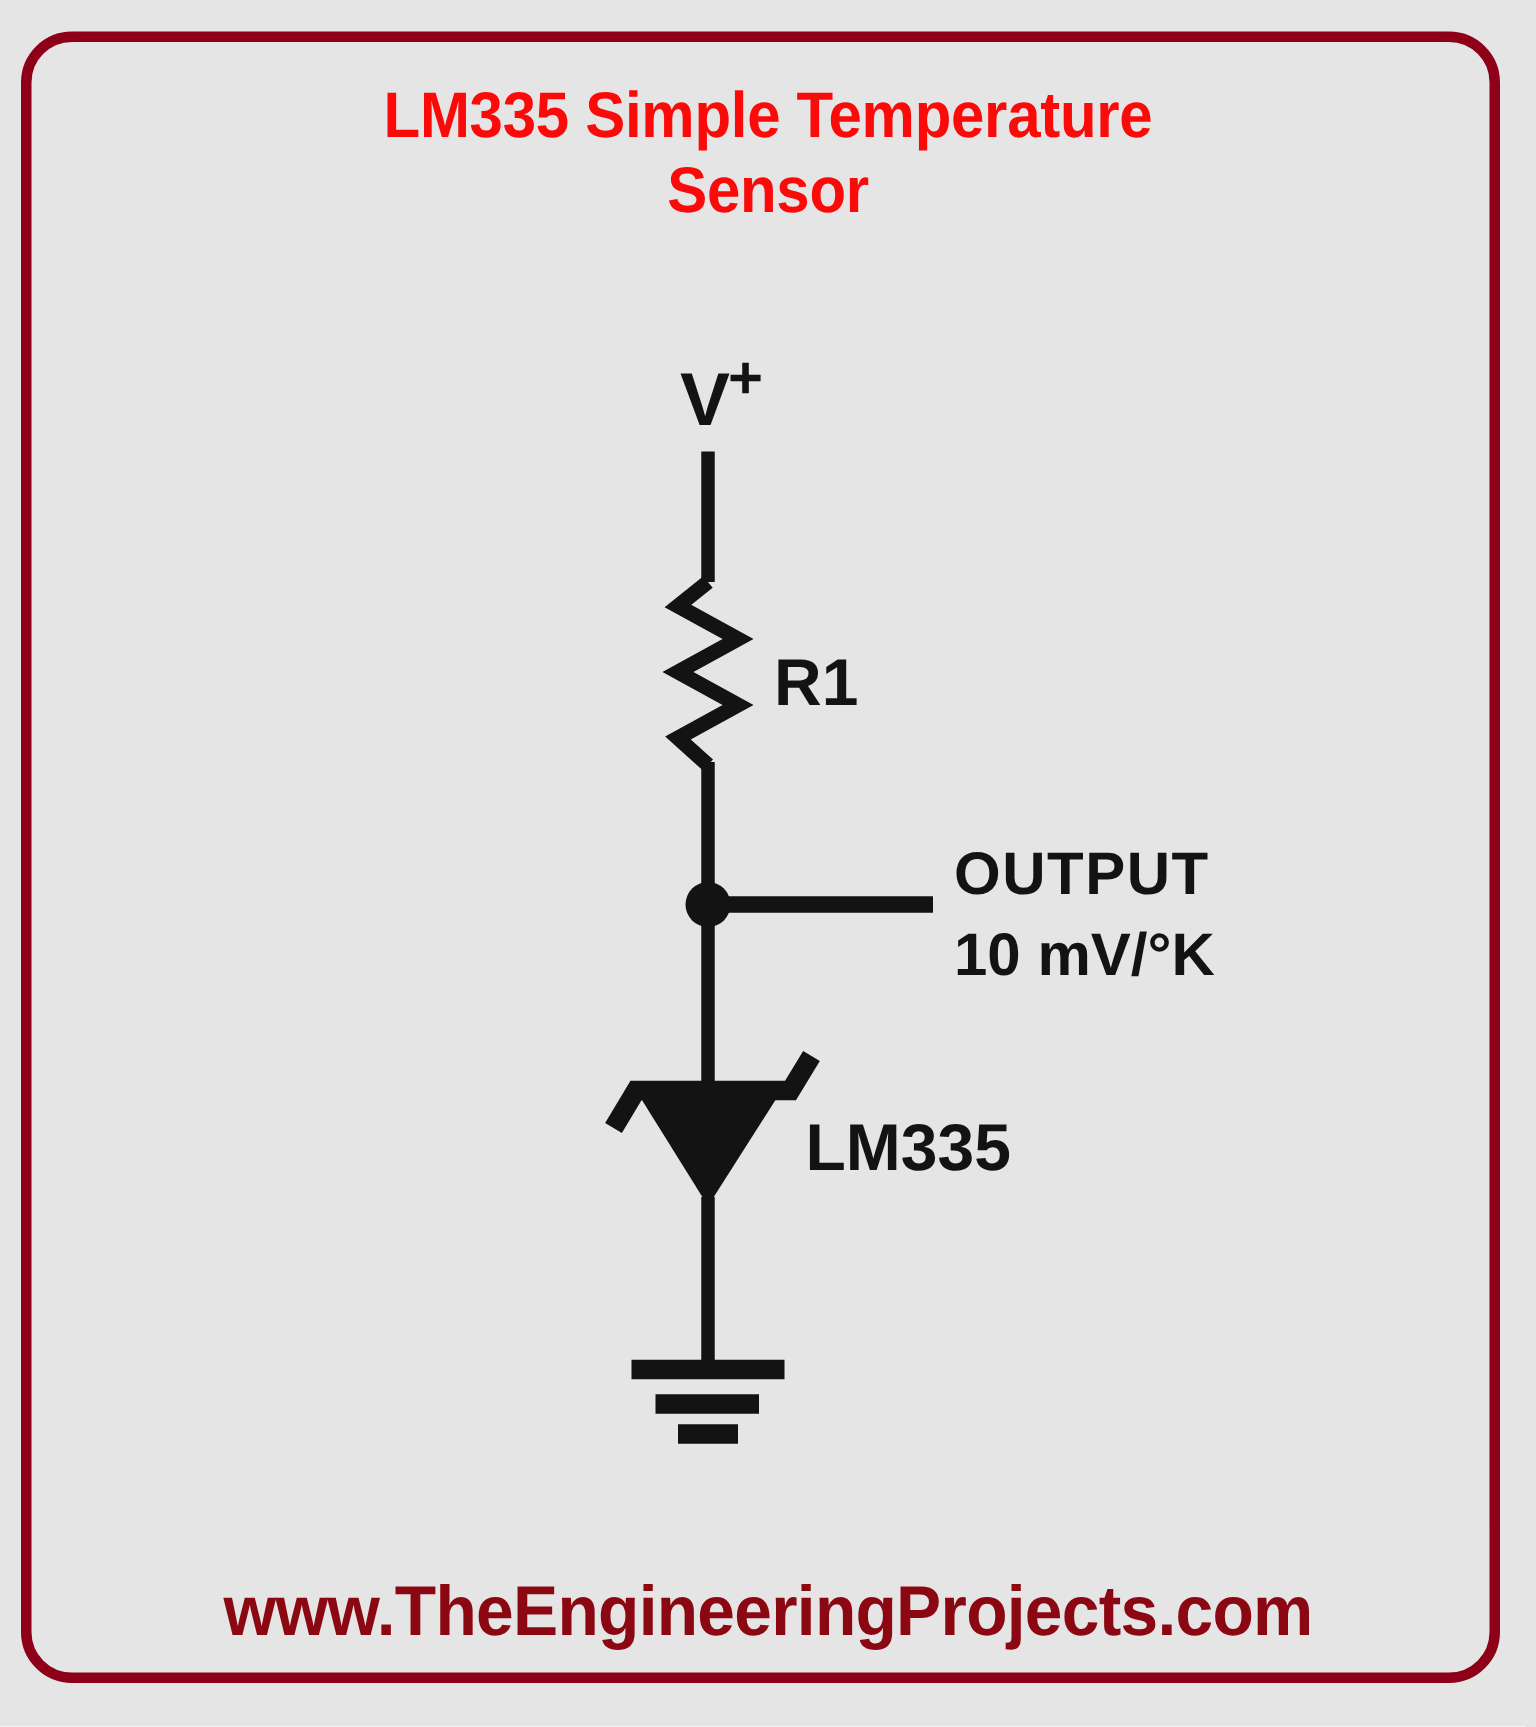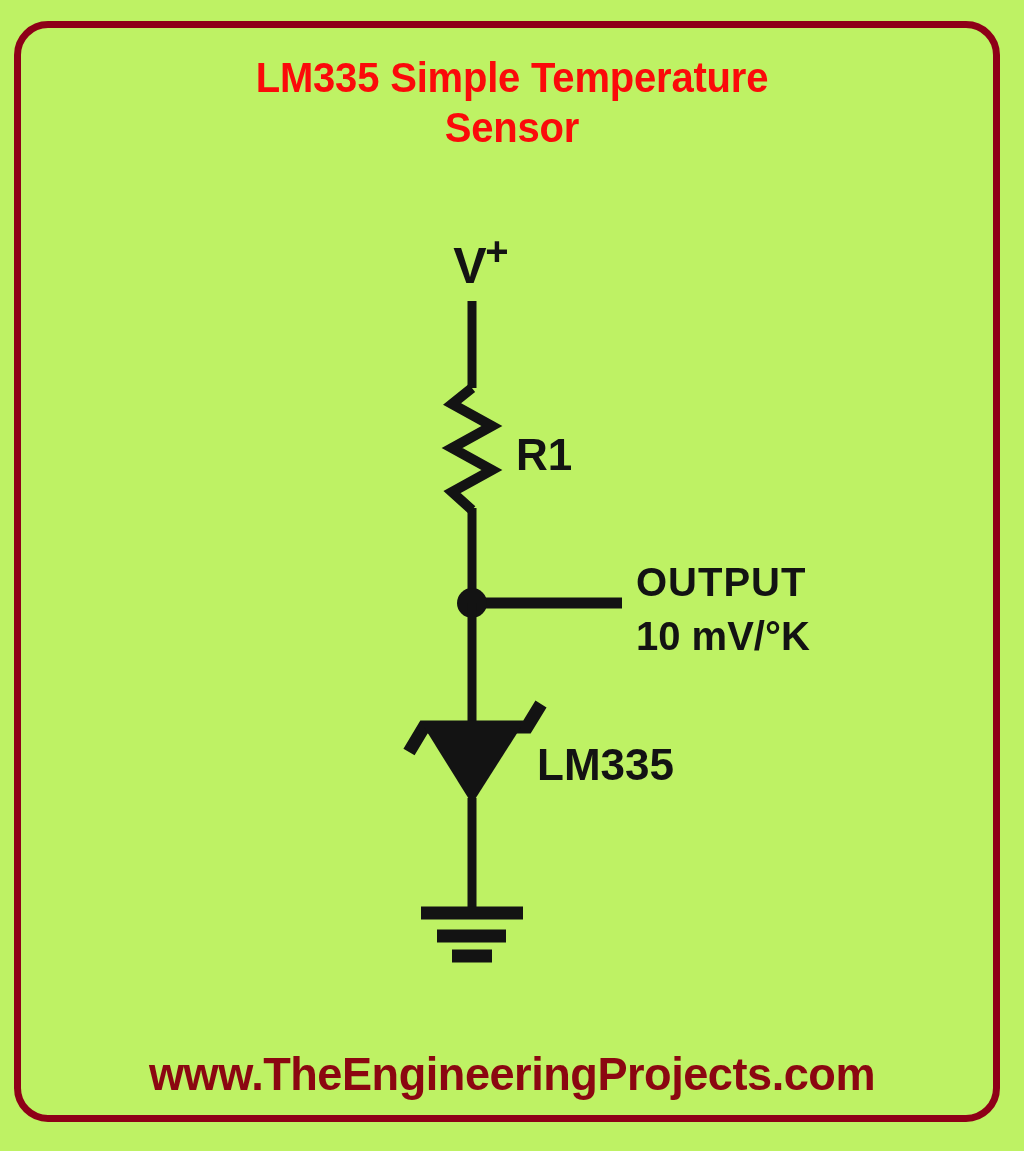--- a/index.html
+++ b/index.html
@@ -13,21 +13,21 @@
     position: relative;
     overflow: hidden;
     font-family: "Liberation Sans", sans-serif;
   }
 
   #page {
     position: absolute;
     left: 0; top: 0;
     width: 1024px;
     height: 1151px;
-    background: #bef264;
+    background: #e5e5e5;
   }
 
   
   #frame {
     position: absolute;
     left: 14px;
     top: 21px;
     width: 986px;
     height: 1101px;
     box-sizing: border-box;

